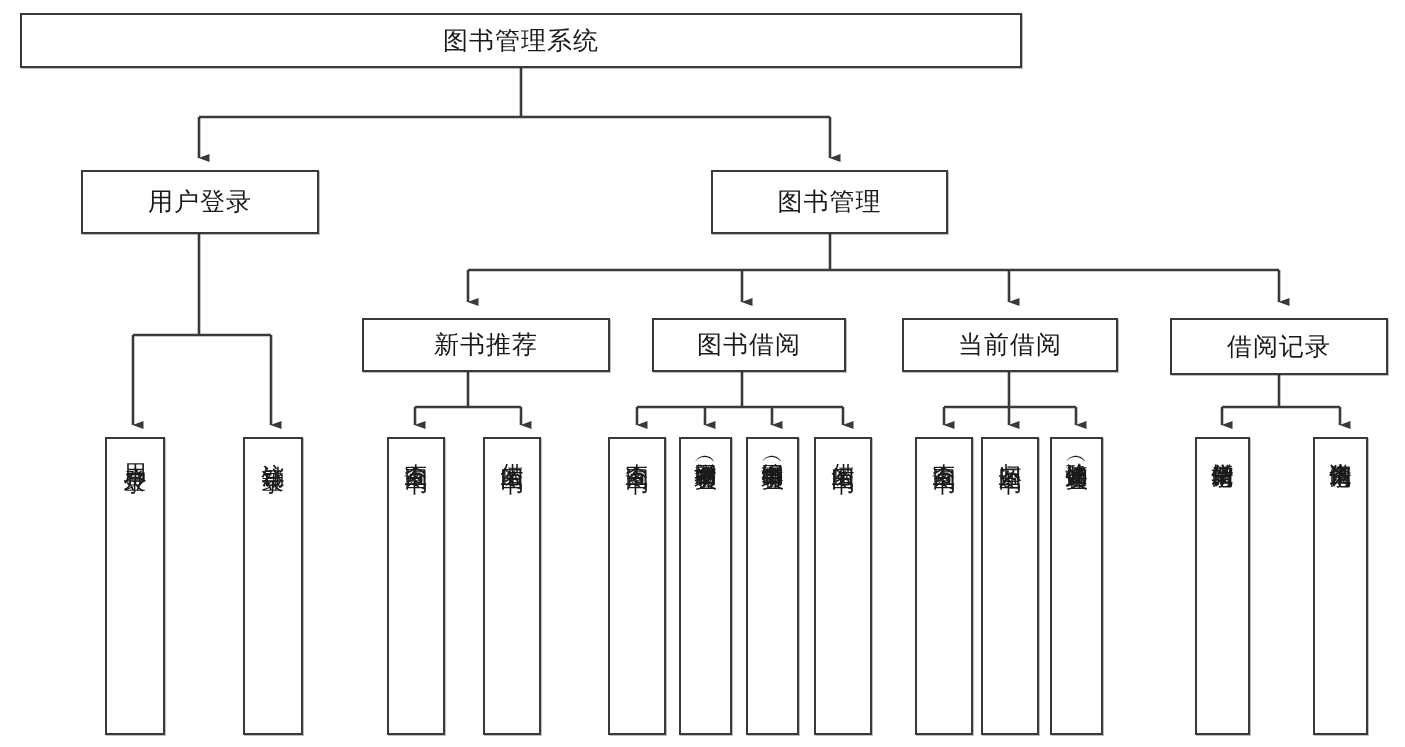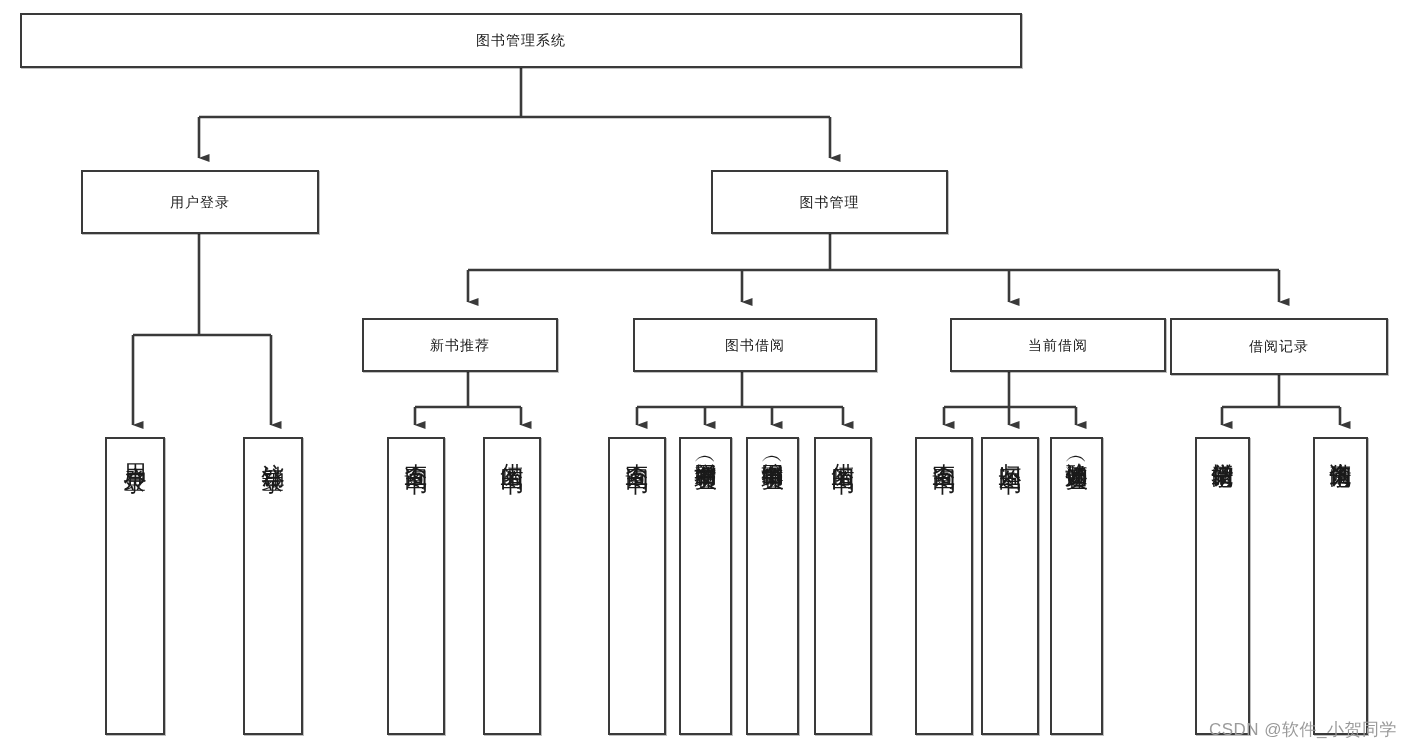--- a/index.html
+++ b/index.html
@@ -34,21 +34,21 @@
     align-items: center;
     justify-content: center;
     color: #1a1a1a;
     box-shadow: 1px 1px 0 rgba(0,0,0,0.25);
   }
   .node .label {
     white-space: nowrap;
     line-height: 1.18;
   }
   .node.horiz .label {
-    font-size: 14px;
+    font-size: 25px;
     letter-spacing: 1px;
   }
   .node.vert {
     align-items: flex-start;
     justify-content: center;
     padding-top: 6px;
   }
   .node.vert .label {
     writing-mode: vertical-rl;
     text-orientation: upright;
@@ -129,27 +129,27 @@
     <span class="label">图书管理系统</span>
   </div>
 
   <div class="node horiz" style="left:81px; top:170px; width:238px; height:64px;">
     <span class="label">用户登录</span>
   </div>
   <div class="node horiz" style="left:711px; top:170px; width:237px; height:64px;text-align:center;">
     <span class="label">图书管理</span>
   </div>
 
-  <div class="node horiz" style="left:362px; top:318px; width:196px; height:54px;">
+  <div class="node horiz" style="left:362px; top:318px; width:248px; height:54px;">
     <span class="label">新书推荐</span>
   </div>
-  <div class="node horiz" style="left:633px; top:318px; width:244px; height:54px;">
+  <div class="node horiz" style="left:652px; top:318px; width:194px; height:54px;">
     <span class="label">图书借阅</span>
   </div>
-  <div class="node horiz" style="left:902px; top:318px; width:216px; height:54px;margin-left:48px;">
+  <div class="node horiz" style="left:902px; top:318px; width:216px; height:54px;">
     <span class="label">当前借阅</span>
   </div>
   <div class="node horiz" style="left:1170px; top:318px; width:218px; height:57px;">
     <span class="label">借阅记录</span>
   </div>
 
   <div class="node vert" style="left:105px; top:437px; width:60px; height:298px;">
     <span class="label">用户登录</span>
   </div>
   <div class="node vert" style="left:243px; top:437px; width:60px; height:298px;">
@@ -186,15 +186,14 @@
     <span class="label">确认归还（管理员）</span>
   </div>
 
   <div class="node vert small" style="left:1195px; top:437px; width:55px; height:298px;">
     <span class="label">新增借阅记录</span>
   </div>
   <div class="node vert small" style="left:1313px; top:437px; width:55px; height:298px;">
     <span class="label">查询借阅记录</span>
   </div>
 
-  <div id="watermark">CSDN @软件_小贺同学</div>
 
 </div>
 
 </body></html>

